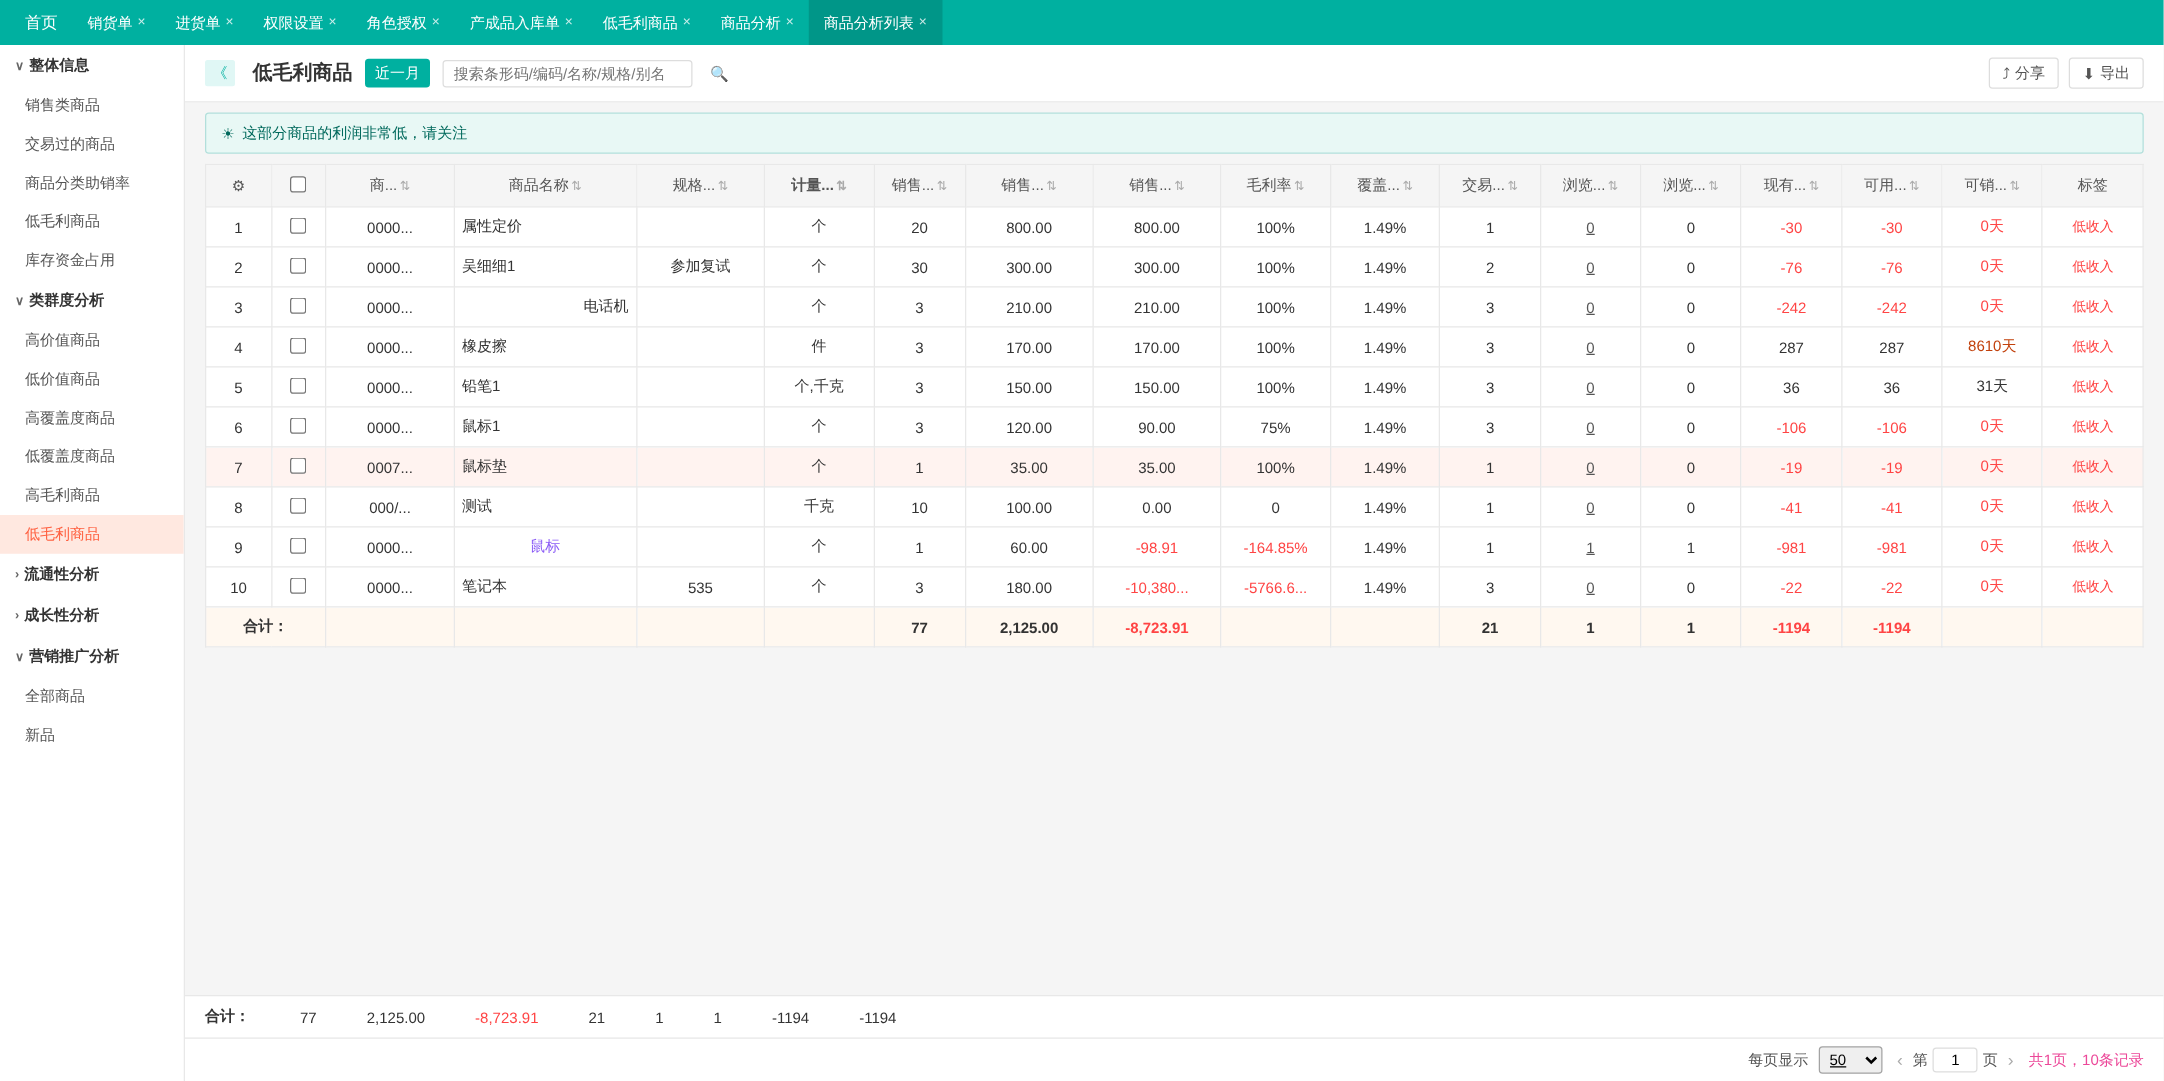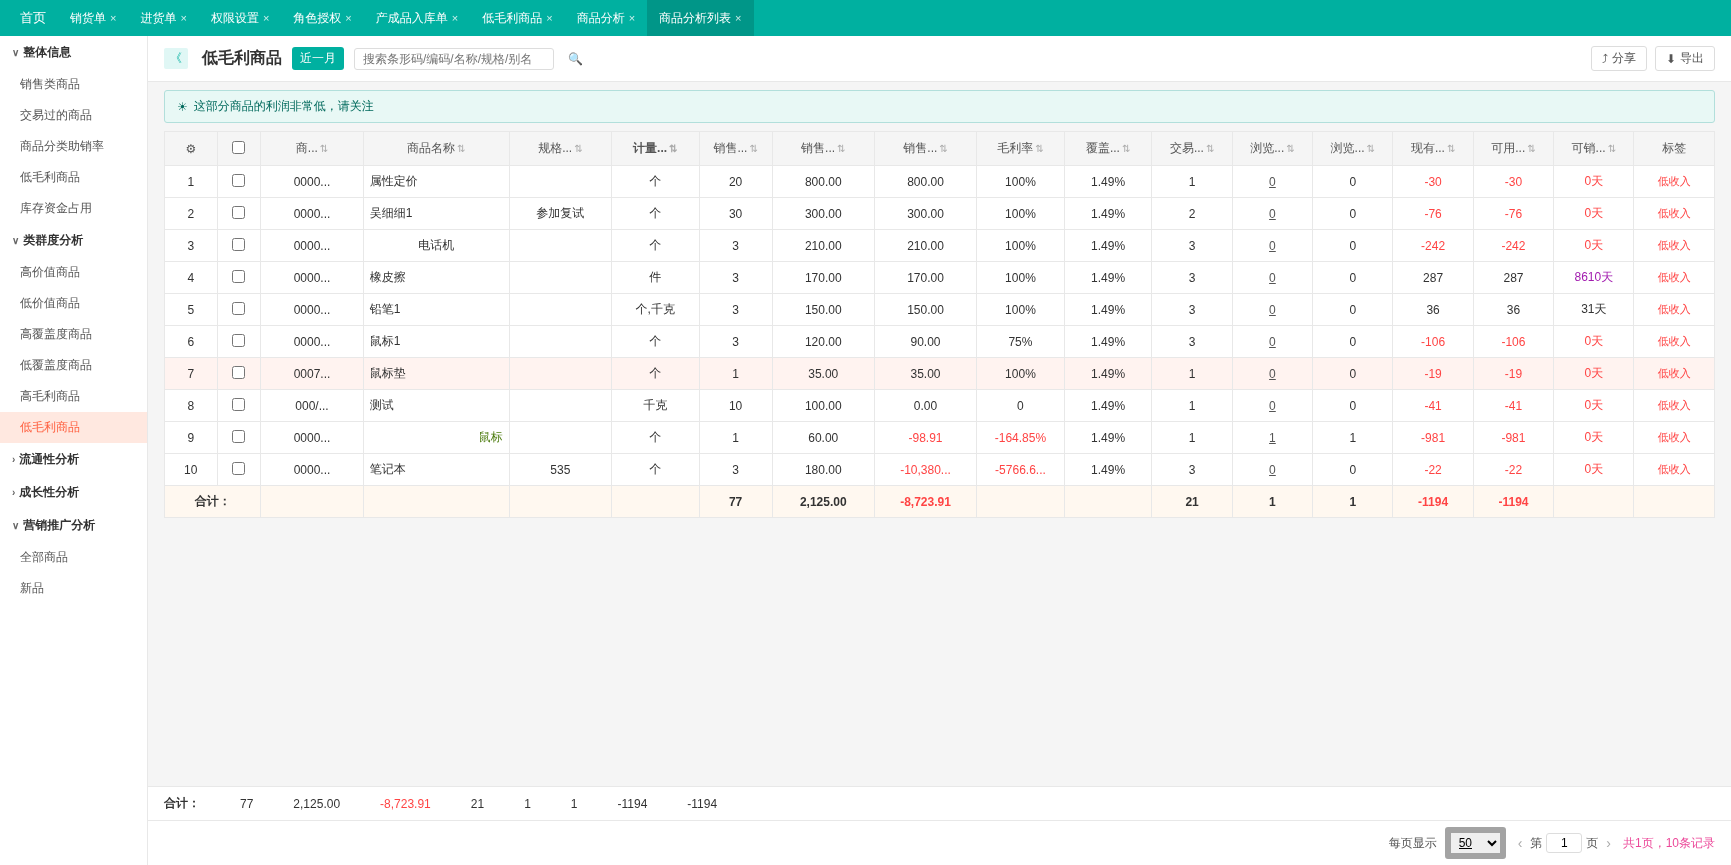--- a/index.html
+++ b/index.html
@@ -187,21 +187,21 @@
       border-top: 1px solid #e8e8e8;
       padding: 6px 16px;
       display: flex;
       align-items: center;
       justify-content: flex-end;
       gap: 8px;
       flex-shrink: 0;
     }
     .pagination .per-page-label { color: #555; }
     .pagination select {
-      border: 6px solid #a3a3a3;
+      border: 1px solid #a3a3a3;
       border-radius: 3px;
       padding: 2px 4px;
       text-decoration: underline;
     }
     .pagination .page-nav {
       display: flex;
       align-items: center;
       gap: 4px;
     }
     .pagination .page-btn {
@@ -431,21 +431,21 @@
     <td>0</td>
     <td style="color:#ff4444">-76</td>
     <td style="color:#ff4444">-76</td>
     <td style="color:#ff4444">0天</td>
     <td class="tag-low">低收入</td>
   </tr>
             <tr>
     <td>3</td>
     <td><input type="checkbox" style=""></td>
     <td>0000...</td>
-    <td style="text-align:center; color:#333;">电话机</td>
+    <td style="text-align:right; color:#333;">电话机</td>
     <td></td>
     <td>个</td>
     <td>3</td>
     <td>210.00</td>
     <td style="color:#333">210.00</td>
     <td style="color:#333">100%</td>
     <td>1.49%</td>
     <td>3</td>
     <td class="underline">0</td>
     <td>0</td>
@@ -464,21 +464,21 @@
     <td>3</td>
     <td>170.00</td>
     <td style="color:#333">170.00</td>
     <td style="color:#333">100%</td>
     <td>1.49%</td>
     <td>3</td>
     <td class="underline">0</td>
     <td>0</td>
     <td style="color:#333">287</td>
     <td style="color:#333">287</td>
-    <td style="color:#a21caf">8610天</td>
+    <td style="color:#c2410c">8610天</td>
     <td class="tag-low">低收入</td>
   </tr>
             <tr>
     <td>5</td>
     <td><input type="checkbox" style=""></td>
     <td>0000...</td>
     <td style="text-align:left; color:#333;">铅笔1</td>
     <td></td>
     <td>个,千克</td>
     <td>3</td>
@@ -551,21 +551,21 @@
     <td>0</td>
     <td style="color:#ff4444">-41</td>
     <td style="color:#ff4444">-41</td>
     <td style="color:#ff4444">0天</td>
     <td class="tag-low">低收入</td>
   </tr>
             <tr>
     <td>9</td>
     <td><input type="checkbox" style=""></td>
     <td>0000...</td>
-    <td style="text-align:right; color:#4d7c0f;margin-left:37px;">鼠标</td>
+    <td style="text-align:center; color:#8b5cf6;margin-left:37px;">鼠标</td>
     <td></td>
     <td>个</td>
     <td>1</td>
     <td>60.00</td>
     <td style="color:#ff4444">-98.91</td>
     <td style="color:#ff4444">-164.85%</td>
     <td>1.49%</td>
     <td>1</td>
     <td class="underline">1</td>
     <td>1</td>

